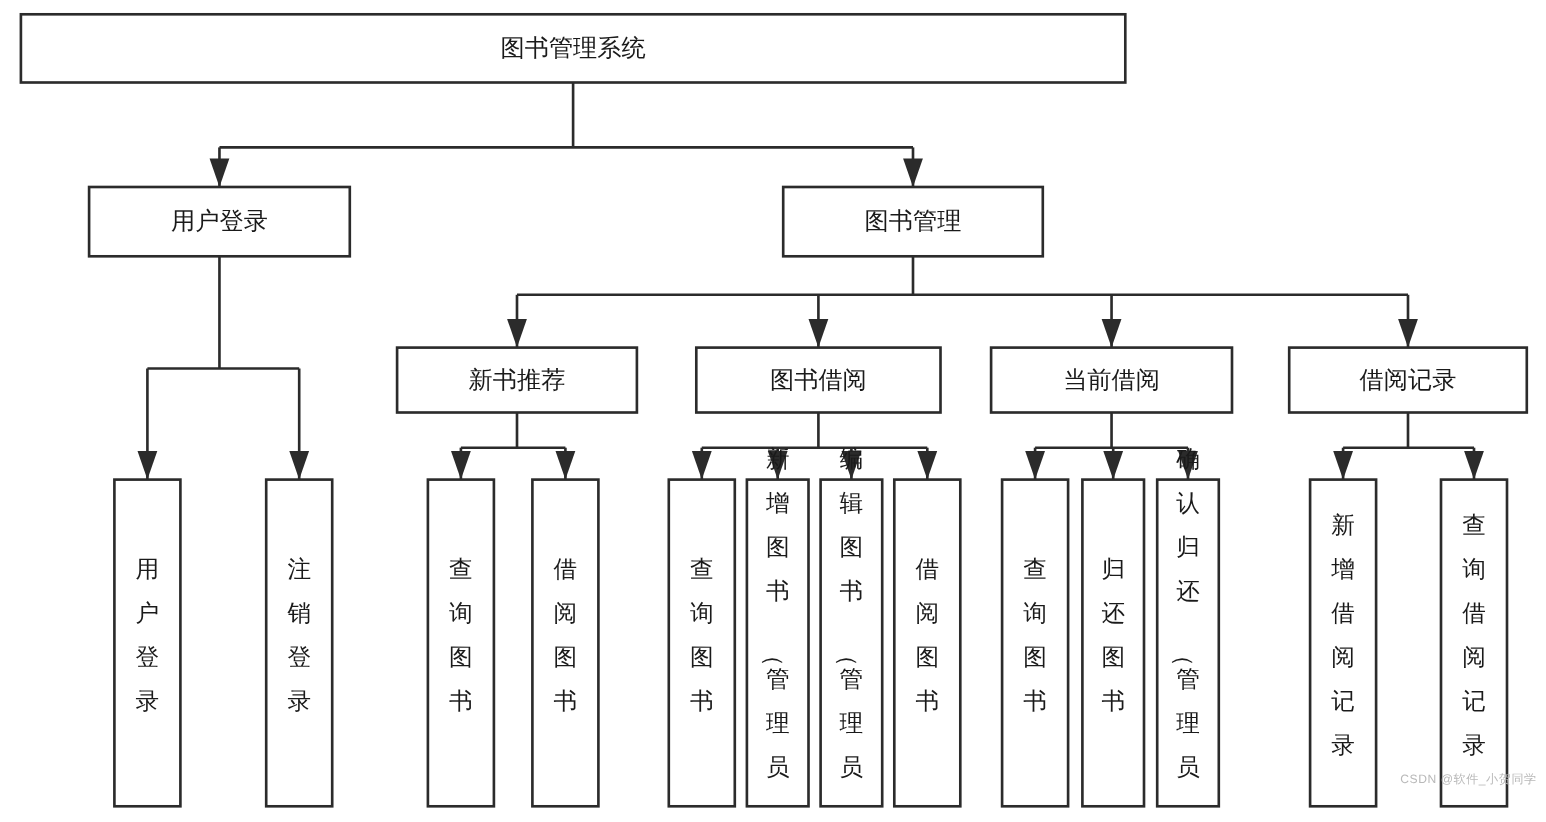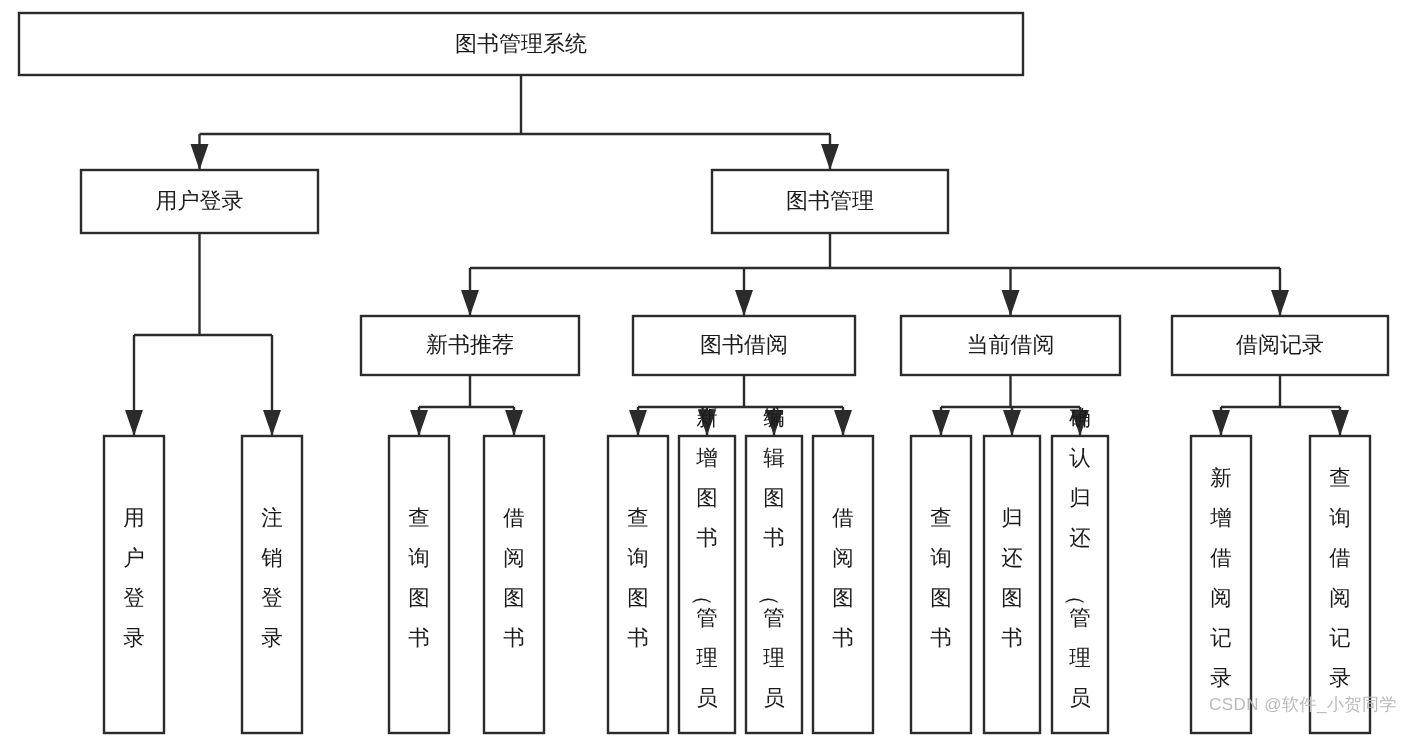--- a/index.html
+++ b/index.html
@@ -54,21 +54,21 @@
     fill: #1a1a1a;
     font-family: "Liberation Sans", "DejaVu Sans", sans-serif;
     font-size: 21.5px;
     text-anchor: middle;
   }
   .watermark {
     position: absolute;
     right: 8px;
     bottom: 6px;
     font-family: "Liberation Sans", "DejaVu Sans", sans-serif;
-    font-size: 17px;
+    font-size: 11px;
     color: #b9b9b9;
     letter-spacing: 0.5px;
     user-select: none;
     pointer-events: none;
   }
 </style>
 </head>
 <body>
 
 <div id="diagram-root">

